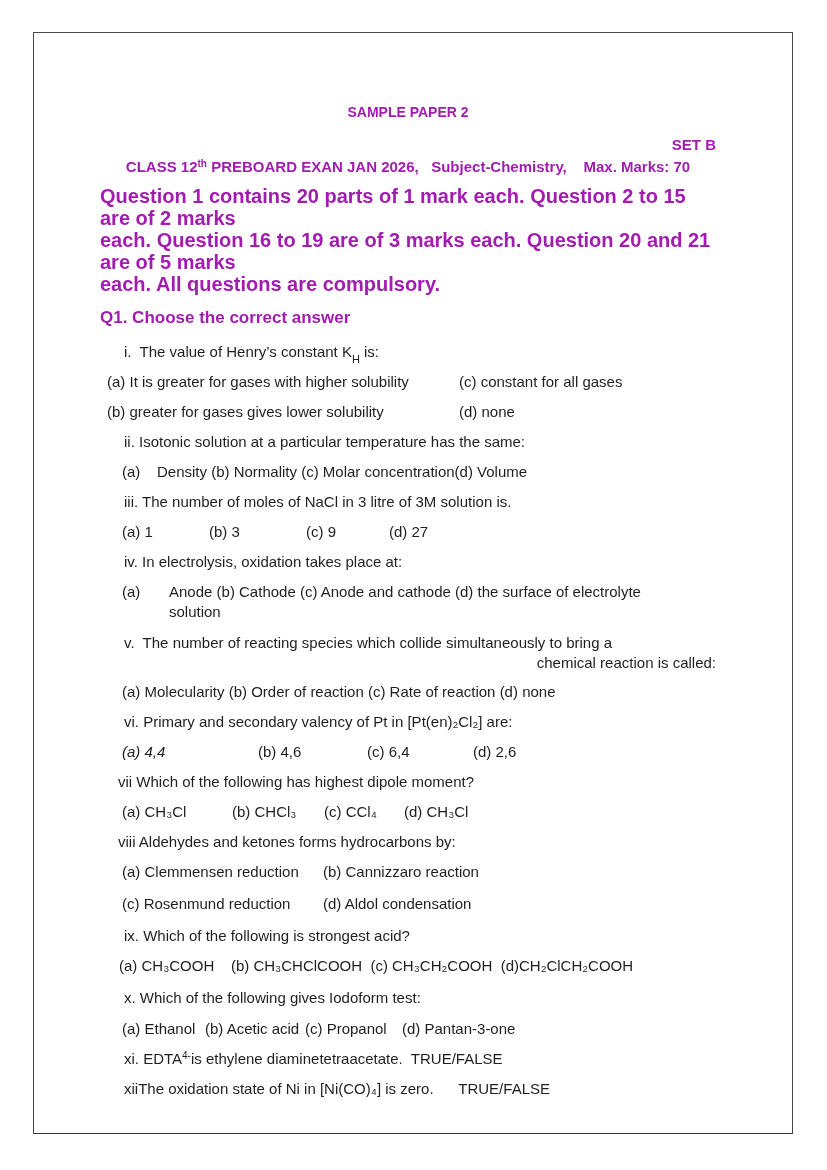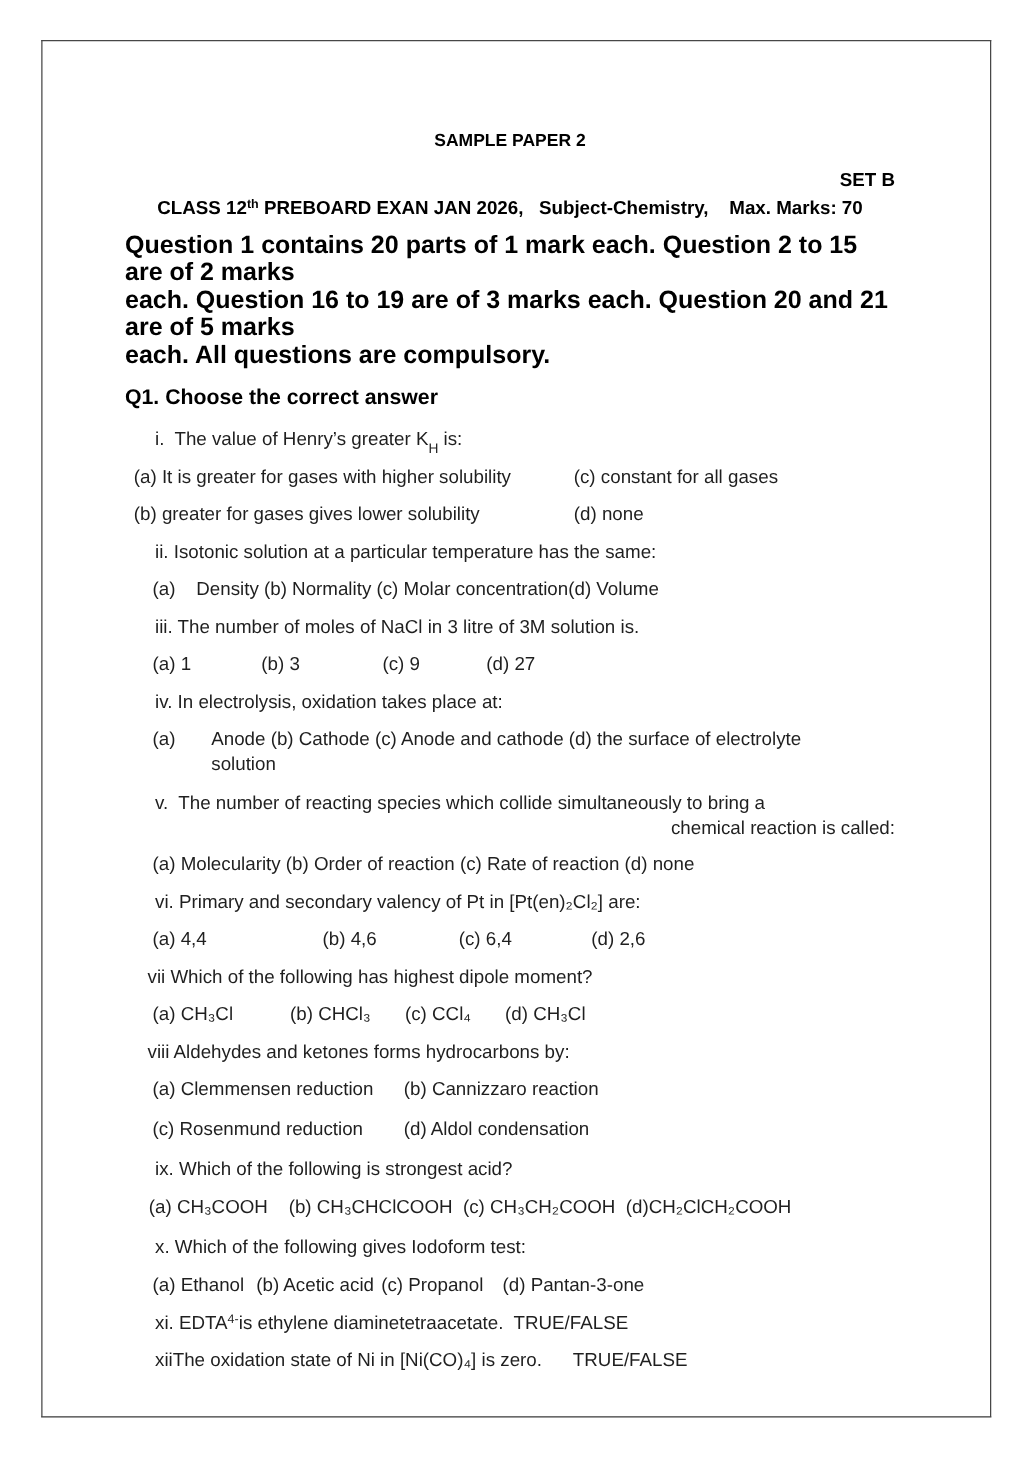--- a/index.html
+++ b/index.html
@@ -9,21 +9,21 @@
     color:#1f1f1f;font-size:15px;
     -webkit-font-smoothing:antialiased;
   }
   .page{
     position:absolute;left:33px;top:32px;width:760px;height:1102px;
     border:1px solid #474747;background:#ffffff;box-sizing:border-box;
     border-bottom-color:#3a3a3a;
   }
   .content{padding:69px 76px 0 66px;}
   [data-bind]{white-space:pre-wrap;}
-  .red{color:#000000;}
+  .red{color:#a21caf;}
   .doc-title{font-size:14px;font-weight:bold;line-height:20px;text-align:center;margin-bottom:13px;}
   .set-line{font-size:15px;font-weight:bold;line-height:20px;text-align:right;margin-bottom:2px;}
   .class-line{font-size:15px;font-weight:bold;line-height:20px;margin-bottom:8px;text-align:center;}
   .instructions{font-size:20px;font-weight:bold;line-height:22px;margin-bottom:11px;}
   .q1-heading{font-size:17px;font-weight:bold;line-height:24px;margin-bottom:12px;}
   .qline{line-height:20px;margin-bottom:10px;}
   .qblock{margin-bottom:10px;}
   .qblock .qline{margin-bottom:0;}
   .mb9{margin-bottom:9px !important;}
   .mb11{margin-bottom:11px !important;}
@@ -36,21 +36,21 @@
   .ind-opt{margin-left:22px;}
   .ind-opt-i{margin-left:7px;}
   .ind-opt-ix{margin-left:19px;}
   .ind-wrap-v{margin-left:27px;text-align:right;}
   
   .w352{width:352px;flex:none;}
   .w201{width:201px;flex:none;}
   .w47{width:47px;flex:none;}
   .w35{width:35px;flex:none;}
   .c87{width:87px;}.c97{width:97px;}.c83{width:83px;}
-  .c136{width:136px;}.c109{width:109px;}.c106{width:106px;}
+  .c136{width:136px;font-style:italic;}.c109{width:109px;}.c106{width:106px;}
   .c110{width:110px;}.c92{width:92px;}.c80{width:80px;}
   .c100{width:100px;}
   sup.sp{font-size:10px;font-weight:inherit;line-height:0;position:relative;top:1px;}
   sub.sb{font-size:11px;line-height:0;position:relative;top:2px;}
 </style>
 </head>
 <body>
 
 <div class="page">
   <div class="content">
@@ -62,21 +62,21 @@
     <div class="class-line red"><span data-bind="header.class_line_pre">CLASS 12</span><sup class="sp" data-bind="header.class_line_sup">th</sup><span data-bind="header.class_line_post"> PREBOARD EXAN JAN 2026,   Subject-Chemistry,    Max. Marks: 70</span></div>
 
     <div class="instructions red" data-bind="header.instructions">Question 1 contains 20 parts of 1 mark each. Question 2 to 15 are of 2 marks
 each. Question 16 to 19 are of 3 marks each. Question 20 and 21 are of 5 marks
 each. All questions are compulsory.</div>
 
     <div class="q1-heading red" data-bind="header.section_heading">Q1. Choose the correct answer</div>
 
     <div>
 
-      <div class="qline ind-stem"><span data-bind="questions.q_i.stem_pre">i.  The value of Henry’s greater K</span><sub class="sb" data-bind="questions.q_i.stem_sub">H</sub><span data-bind="questions.q_i.stem_post"> is:</span></div>
+      <div class="qline ind-stem"><span data-bind="questions.q_i.stem_pre">i.  The value of Henry’s constant K</span><sub class="sb" data-bind="questions.q_i.stem_sub">H</sub><span data-bind="questions.q_i.stem_post"> is:</span></div>
       <div class="qline ind-opt-i flexrow">
         <span class="w352" data-bind="questions.q_i.opt_a">(a) It is greater for gases with higher solubility</span>
         <span data-bind="questions.q_i.opt_c">(c) constant for all gases</span>
       </div>
       <div class="qline ind-opt-i flexrow">
         <span class="w352" data-bind="questions.q_i.opt_b">(b) greater for gases gives lower solubility</span>
         <span data-bind="questions.q_i.opt_d">(d) none</span>
       </div>
 
       <div class="qline ind-stem" data-bind="questions.q_ii.stem">ii. Isotonic solution at a particular temperature has the same:</div>

